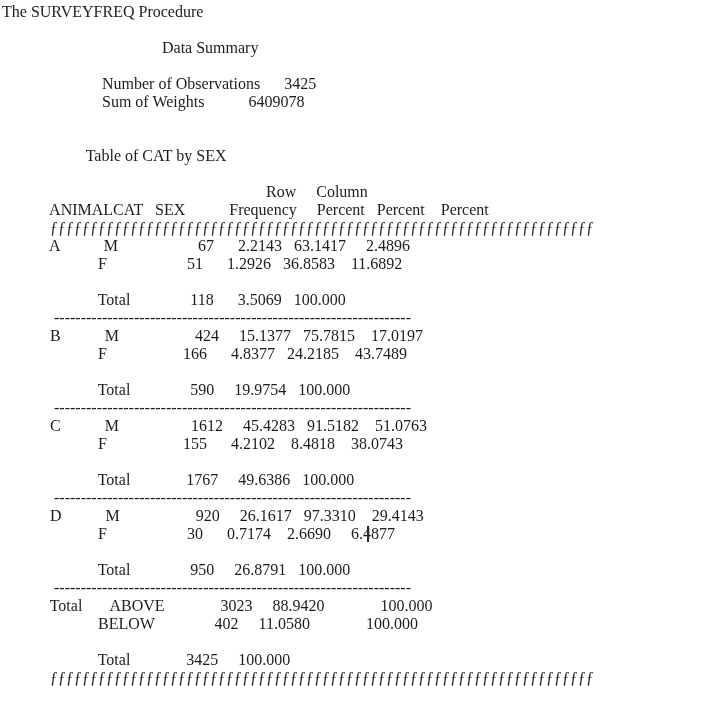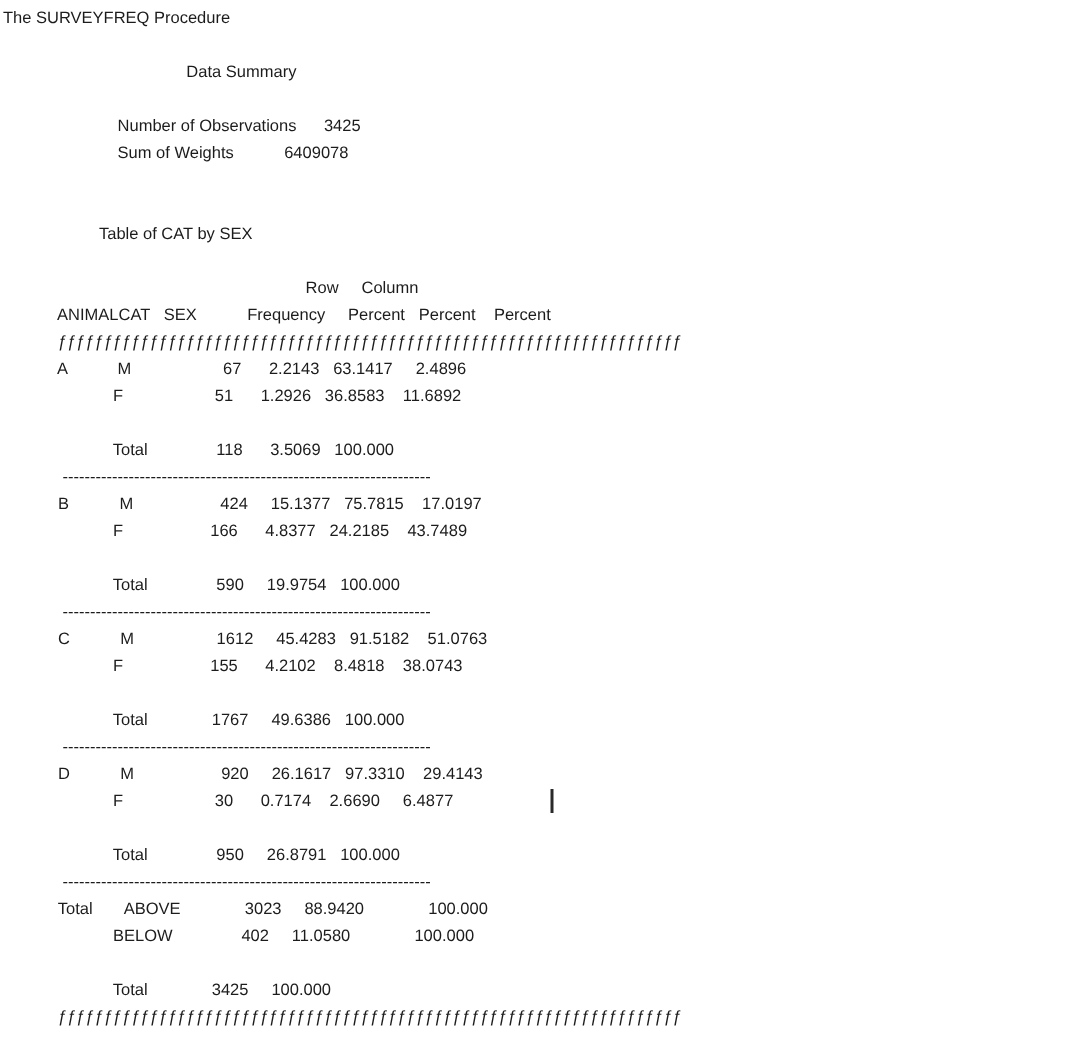--- a/index.html
+++ b/index.html
@@ -9,22 +9,22 @@
     width: 716px;
     height: 703px;
     overflow: hidden;
   }
   #report {
     position: relative;
     margin: 0;
     padding: 3px 0 0 2px;
     width: 714px;
     height: 700px;
-    font-family: Liberation Sans, sans-serif;
-    font-size: 11px;
+    font-family: Liberation Serif, serif;
+    font-size: 16px;
     line-height: 18px;
     color: #1c1c1c;
     background: #ffffff;
   }
   .line {
     height: 18px;
     white-space: pre;
   }
   #caret {
     position: absolute;

